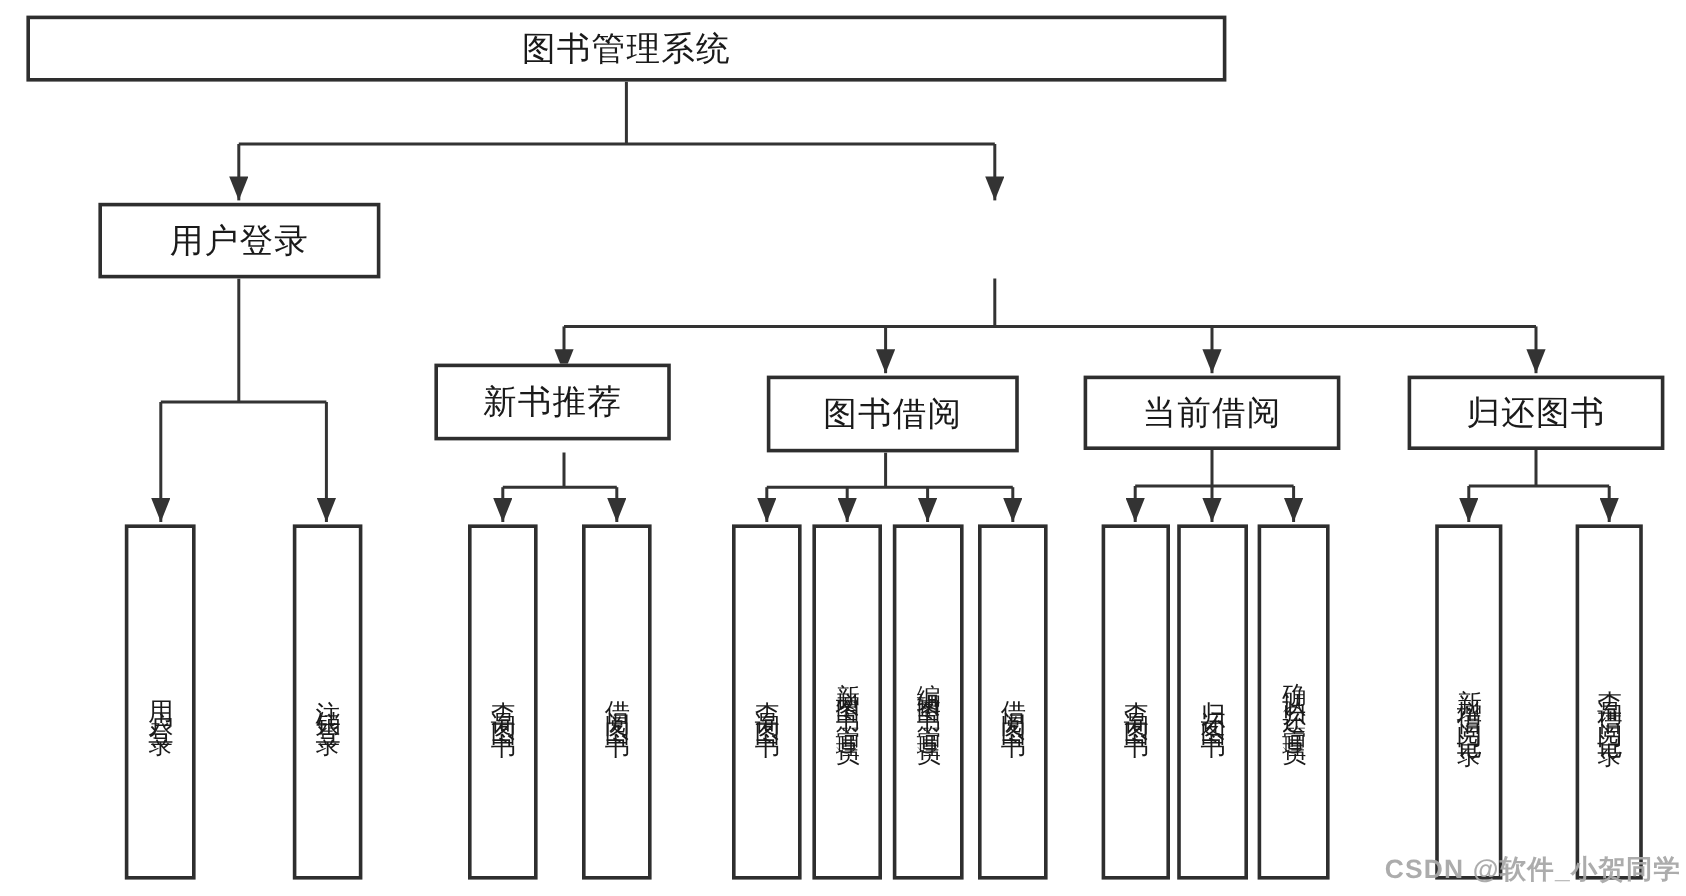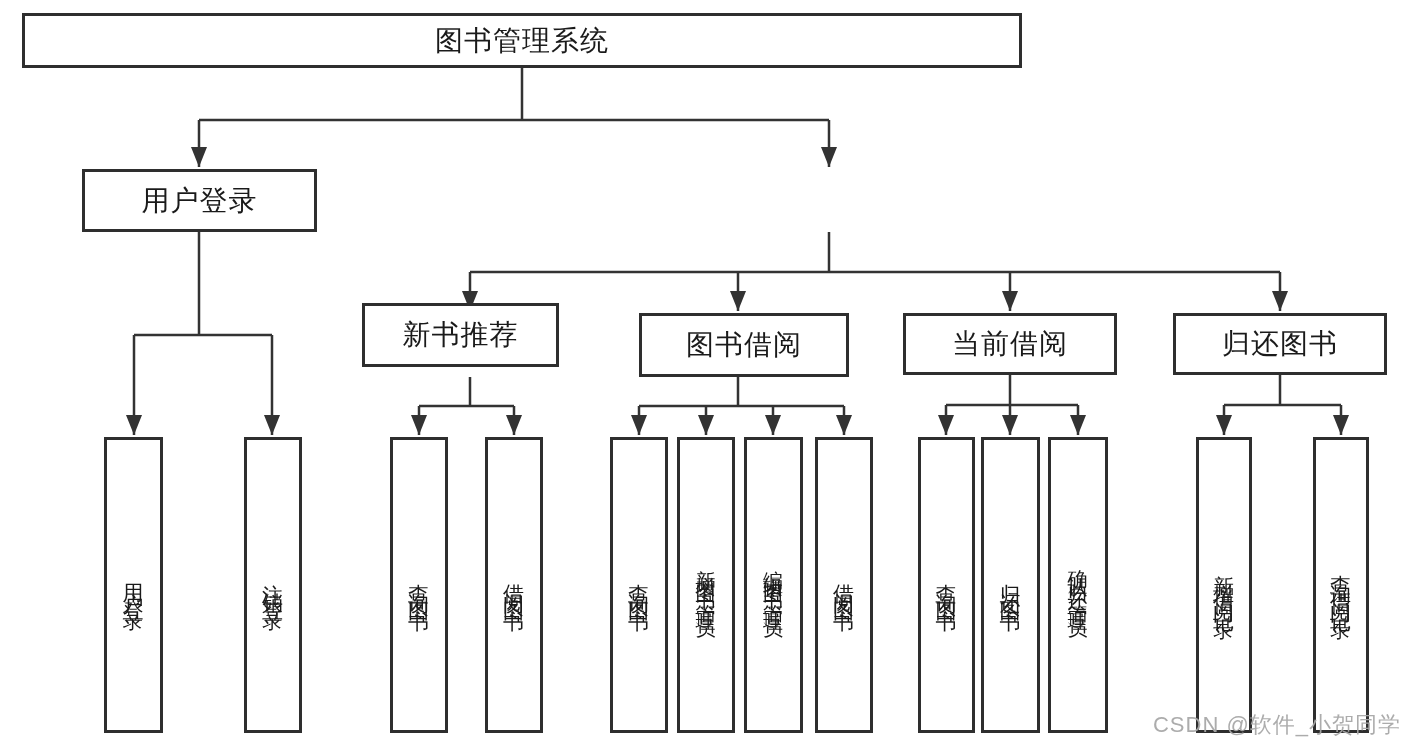--- a/index.html
+++ b/index.html
@@ -40,20 +40,21 @@
   .node.v.long { letter-spacing: 7px; font-size: 20px; }
   .watermark {
     position: absolute;
     right: 4px;
     top: 710px;
     font-size: 22px;
     color: rgba(168,168,168,0.95);
     letter-spacing: 1px;
     z-index: 6;
     white-space: nowrap;
+    font-weight: bold;
   }
 </style>
 </head>
 <body>
 
 <div class="canvas">
 
   <svg class="connector-layer" width="1405" height="747" viewBox="0 0 1405 747" xmlns="http://www.w3.org/2000/svg">
     <defs>
       <marker id="ah" markerUnits="userSpaceOnUse" markerWidth="20" markerHeight="16" viewBox="0 0 20 16" refX="20" refY="8" orient="auto">

